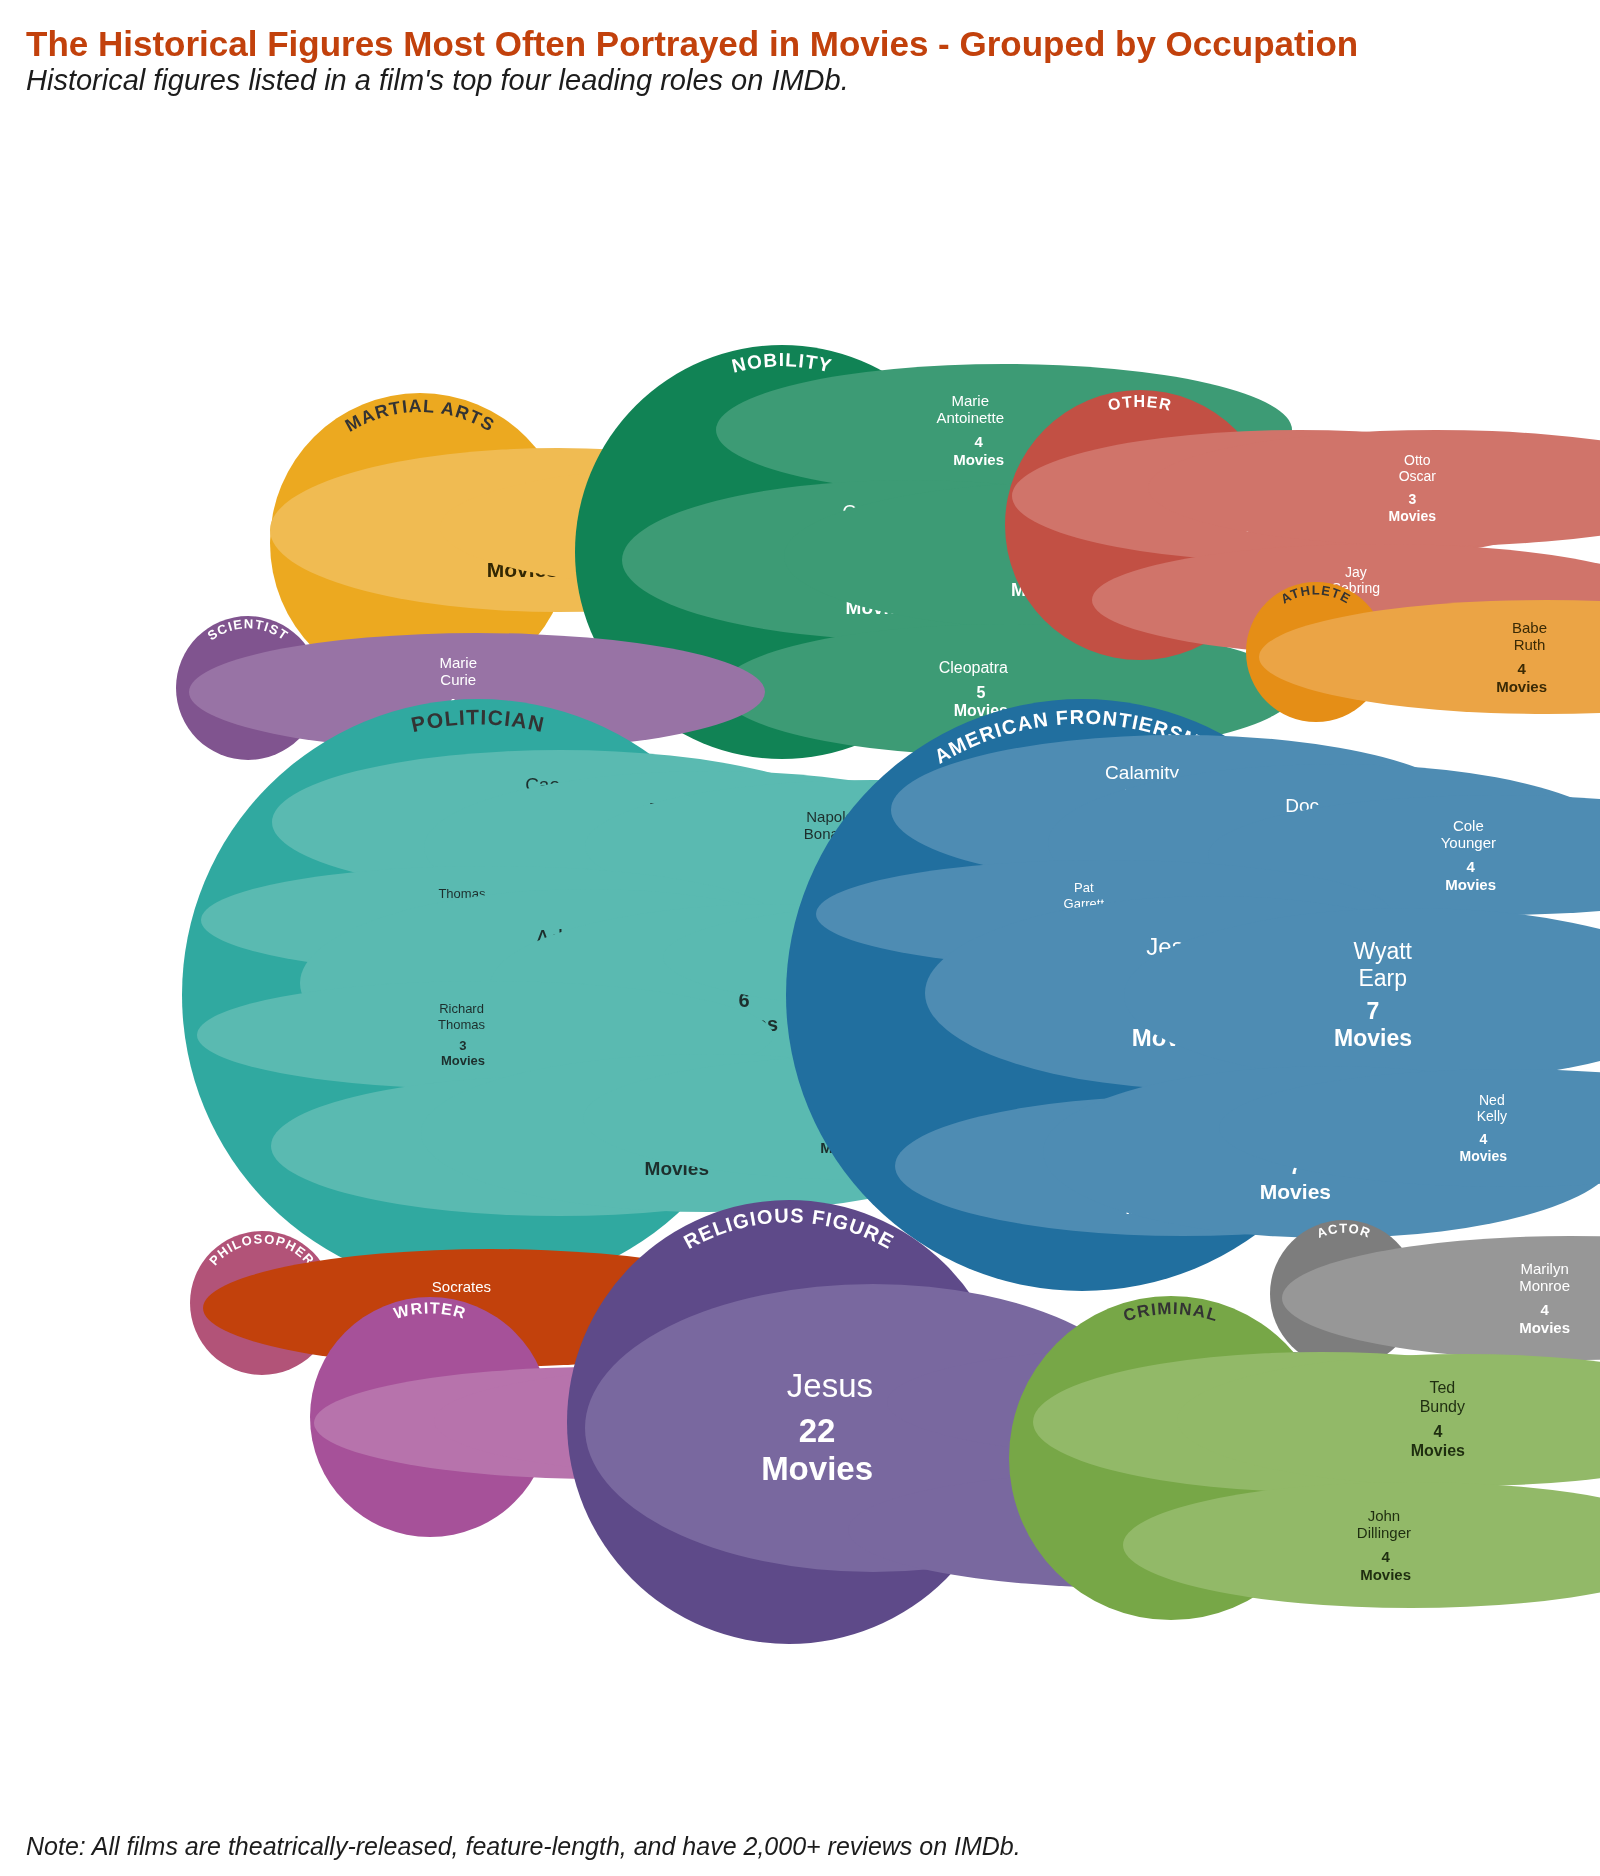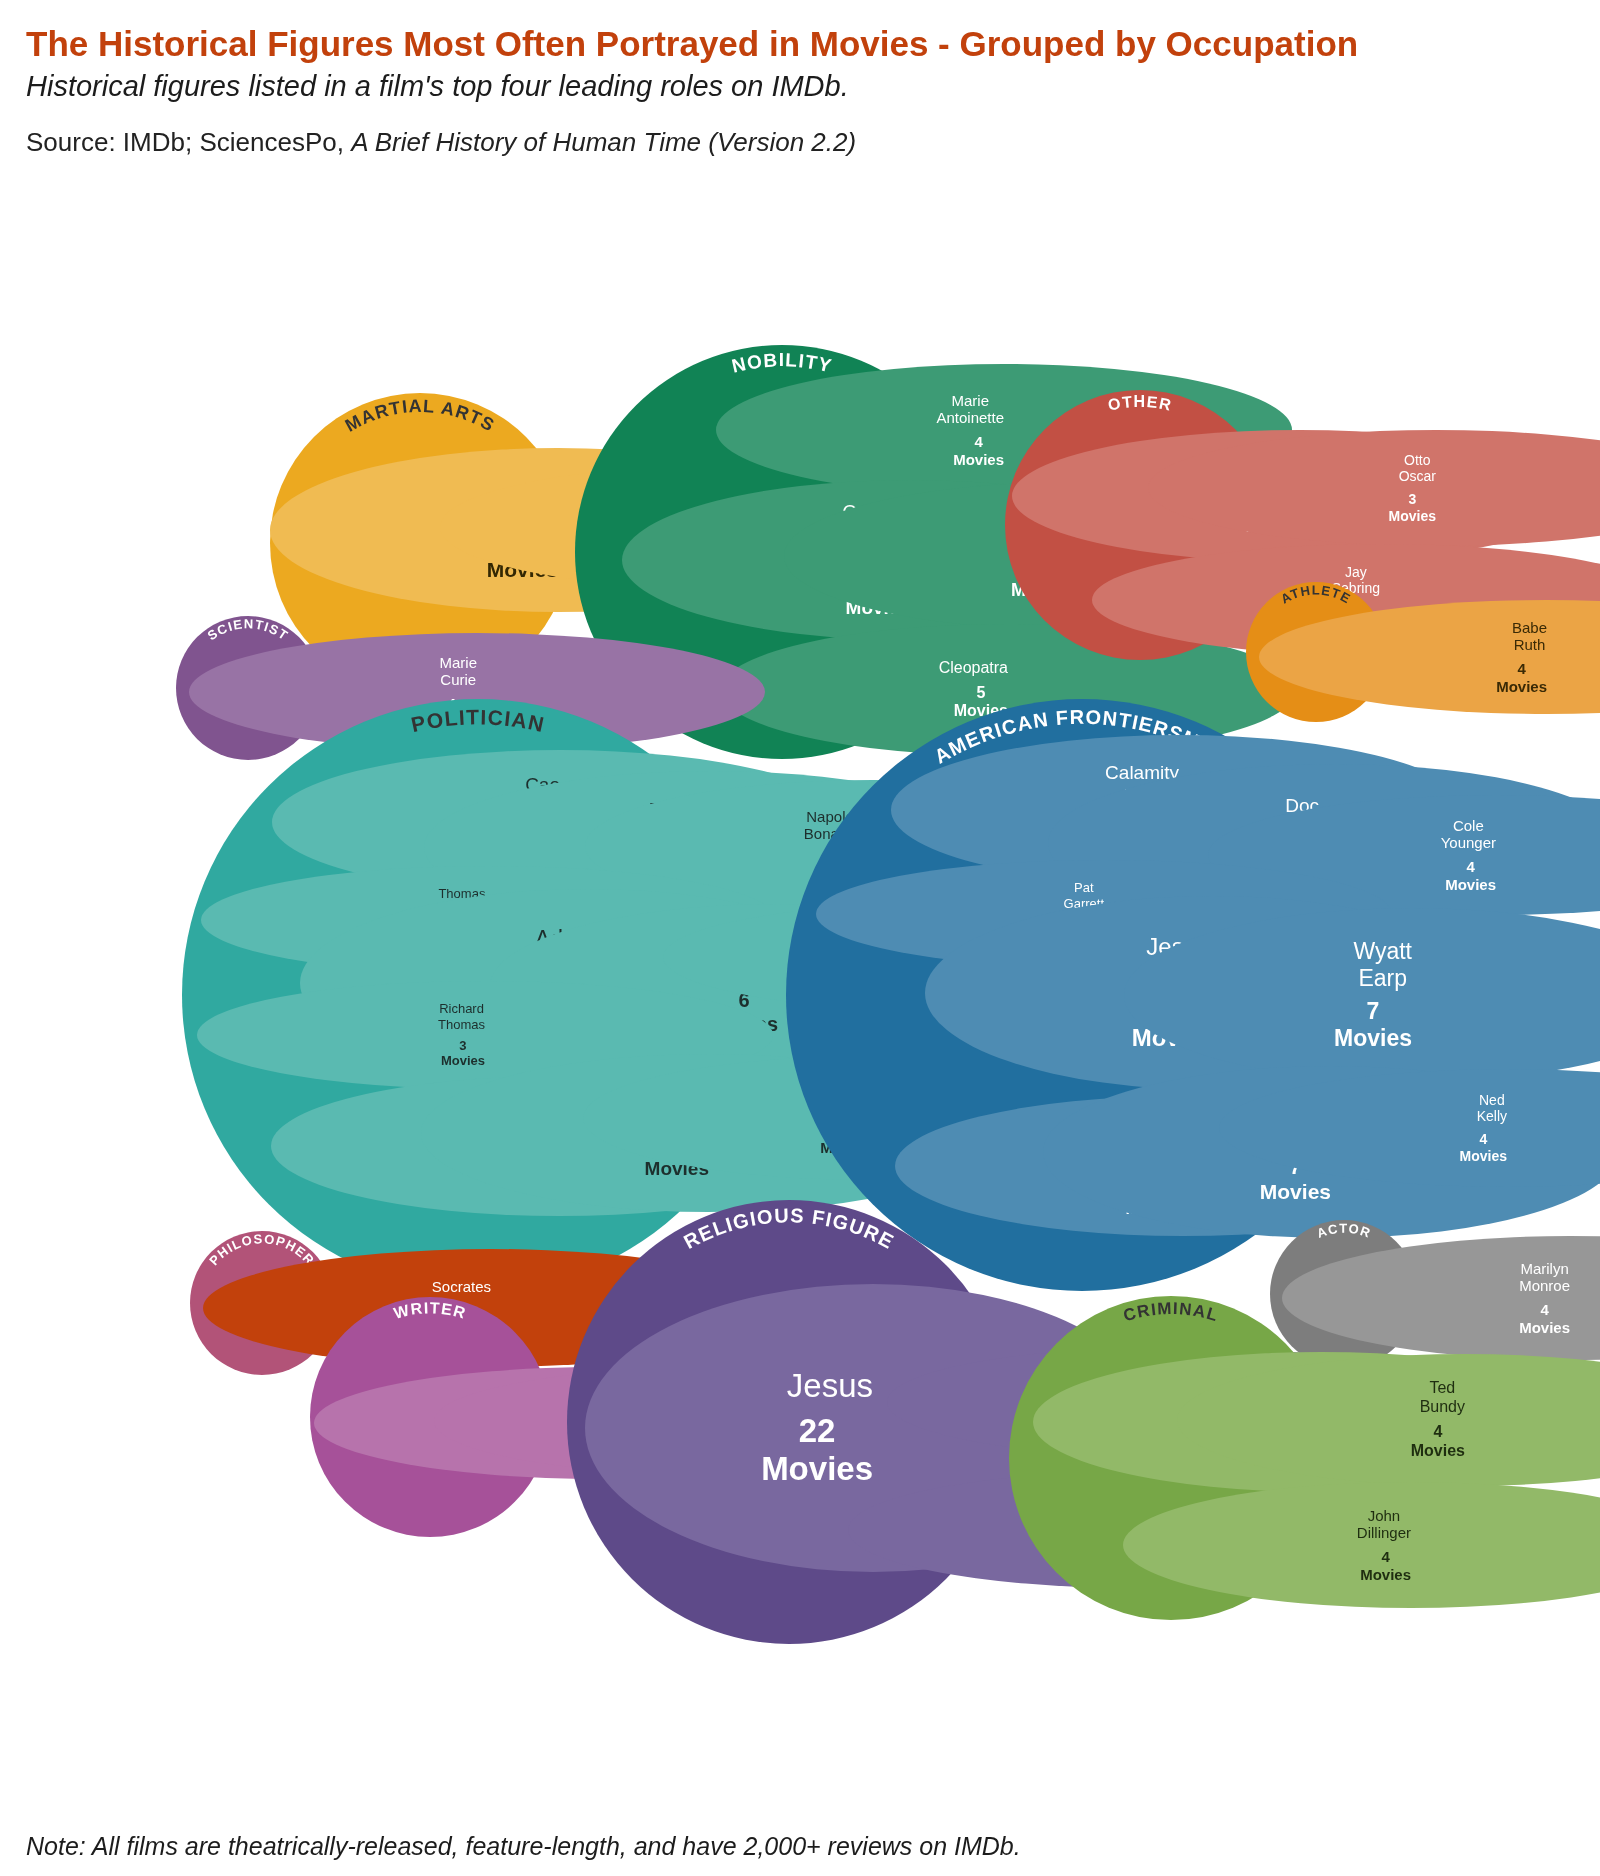--- a/index.html
+++ b/index.html
@@ -2,21 +2,21 @@
 <html><head>
 <meta charset="utf-8">
 <style>
   *{margin:0;padding:0;box-sizing:border-box}
   html,body{background:#fff}
   body{width:1600px;height:1876px;position:relative;overflow:hidden;
        font-family:"Liberation Sans",sans-serif;color:#1a1a1a}
 
   .header{position:absolute;left:26px;top:24px;width:1540px}
   .title{font-size:35px;font-weight:bold;color:#c2410c;line-height:1.15}
-  .subtitle{font-size:29px;font-style:italic;color:#1c1c1c;margin-top:6px}
+  .subtitle{font-size:29px;font-style:italic;color:#1c1c1c;}
   .source{font-size:26px;color:#222;margin-top:24px}
   .source .it{font-style:italic}
   .note{position:absolute;left:26px;top:1832px;font-size:25px;font-style:italic;color:#1c1c1c}
 
   .circle{position:absolute;border-radius:50%;
           left:calc(var(--x) - var(--r));top:calc(var(--y) - var(--r));
           width:calc(var(--r)*2);height:calc(var(--r)*2)}
   .member{display:flex;flex-direction:column;align-items:flex-end;justify-content:center;
           text-align:center;font-size:var(--fs);line-height:1.18;padding:0 18%}
   .m-count{font-weight:bold;margin-top:6px}
@@ -40,21 +40,20 @@
   .c-writer{background:#A65199}       .cm-writer{background:#B773AC;color:#fff}
   .c-religious{background:#5E4A89}    .cm-religious{background:#79689F;color:#fff}
   .c-criminal{background:#77A747}     .cm-criminal{background:#92B968;color:#1f2e10}
 </style>
 </head>
 <body>
 
 <div class="header">
   <div class="title">The Historical Figures Most Often Portrayed in Movies - Grouped by Occupation</div>
   <div class="subtitle">Historical figures listed in a film's top four leading roles on IMDb.</div>
-  <div class="source"><span>Source: IMDb; SciencesPo, </span><span class="it">A Brief History of Human Time (Version 2.2)</span></div>
 </div>
 
 <div id="chart">
 
   <div class="circle c-martial" style="--x:420px;--y:543px;--r:150px"></div>
   <svg class="arc a-dark" style="--x:420px;--y:543px;--r:150px;--lfs:18px" viewBox="0 0 300 300">
       <path id="ap0" fill="none" d="M 22.1 121.3 A 131.1 131.1 0 0 1 277.9 121.3"></path>
       <text text-anchor="middle"><textPath href="#ap0" startOffset="50%">MARTIAL ARTS</textPath></text>
     </svg>
   <div class="circle member cm-martial" style="--x:352px;--y:530px;--r:82px;--fs:21px">

